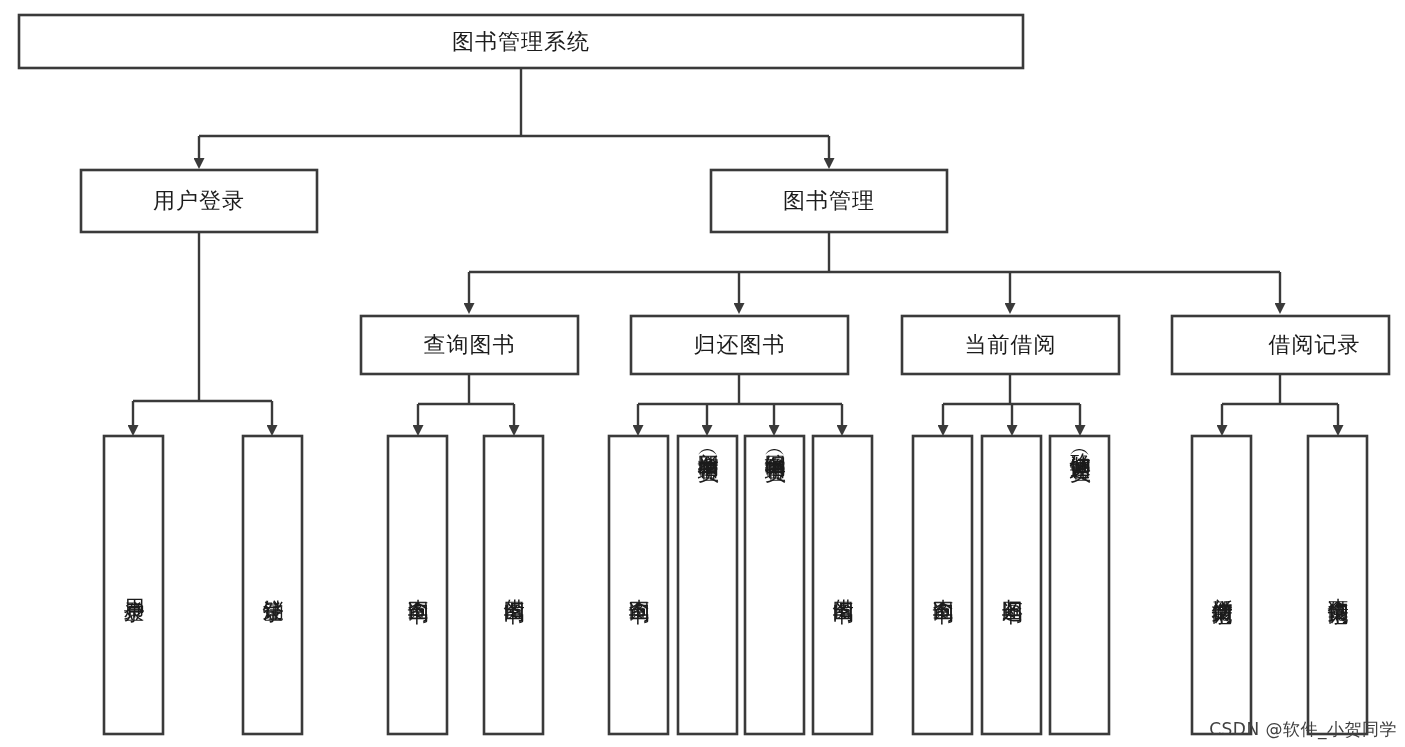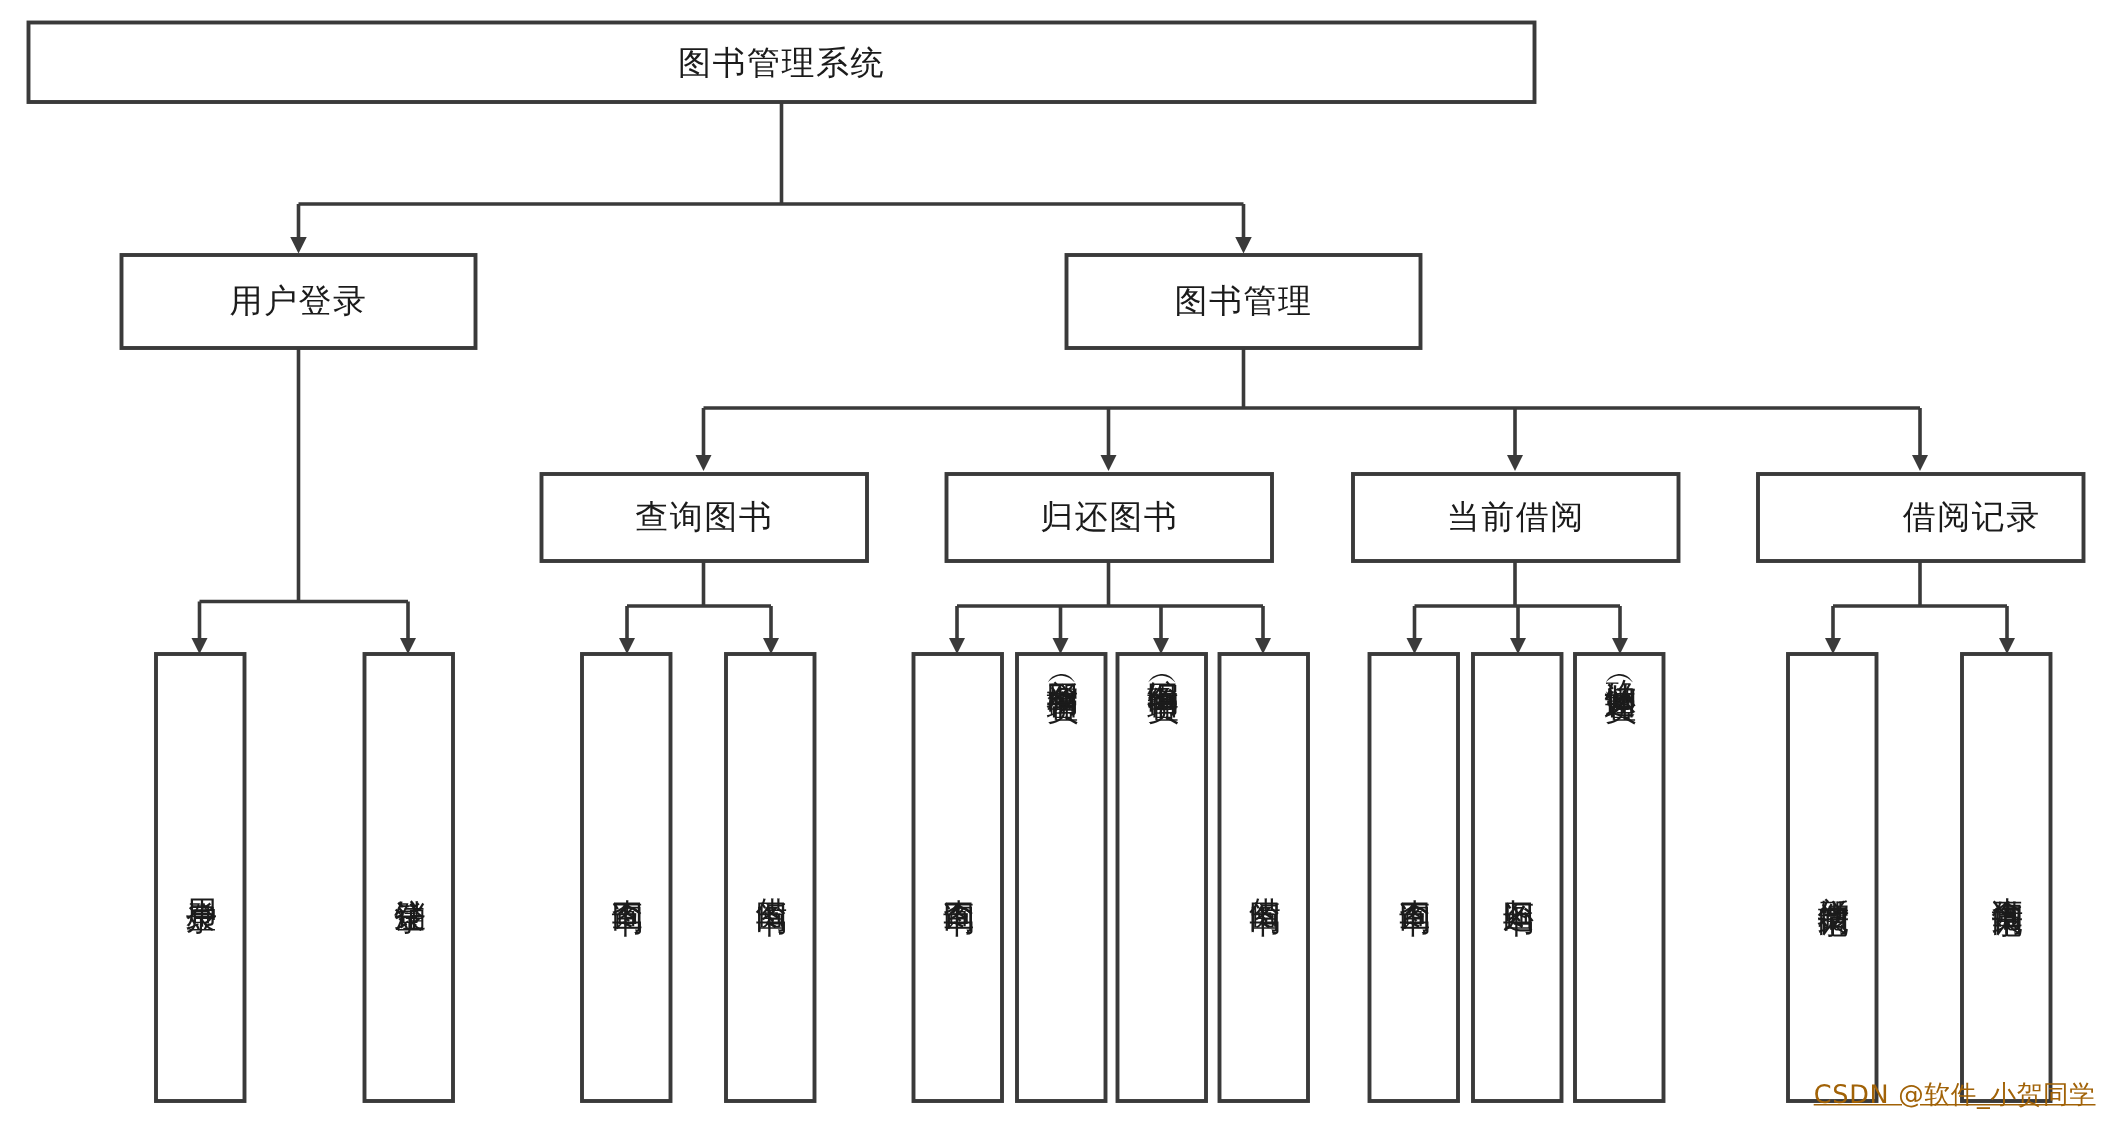--- a/index.html
+++ b/index.html
@@ -79,24 +79,23 @@
     color: #1b1b1b;
     letter-spacing: 1px;
     white-space: nowrap;
   }
   #watermark {
     position: absolute;
     right: 8px;
     bottom: 6px;
     font-family: "DejaVu Sans", "Liberation Sans", sans-serif;
     font-size: 17px;
-    color: #a16207;
+    color: #404040;
     letter-spacing: 0.5px;
     white-space: nowrap;
-    text-decoration: underline;
   }
 </style>
 </head>
 <body>
 
 <div id="diagram-root">
 
   <svg class="diagram" viewBox="0 0 1405 747" xmlns="http://www.w3.org/2000/svg">
     <defs>
       <marker id="arrow" markerWidth="11" markerHeight="11" refX="1" refY="5.5" orient="auto" markerUnits="userSpaceOnUse">

